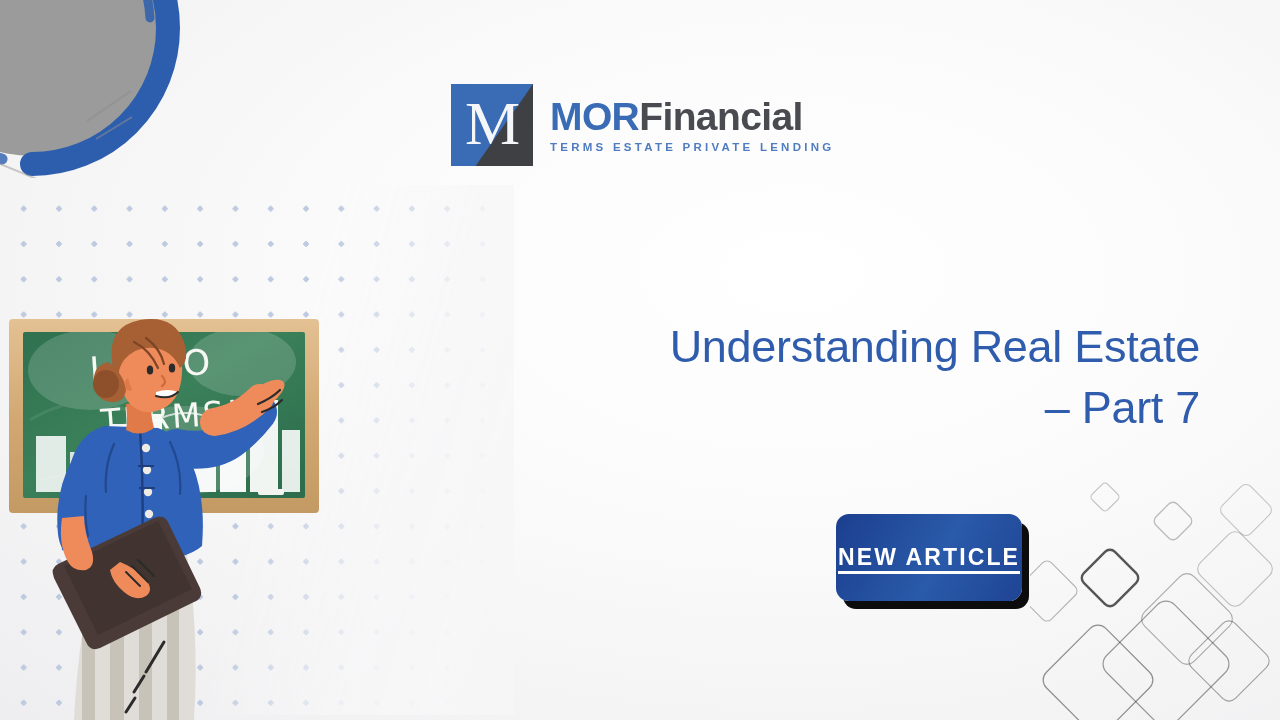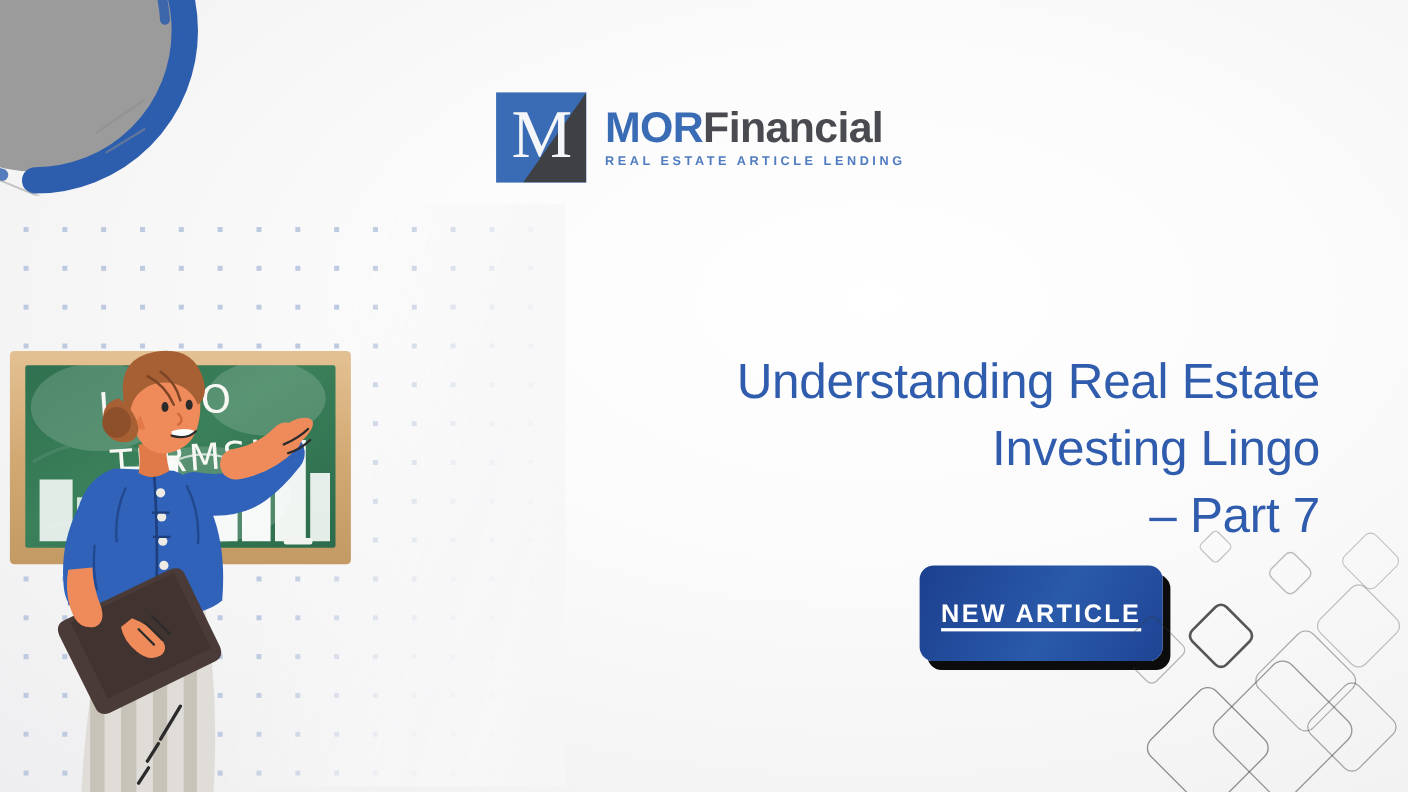--- a/index.html
+++ b/index.html
@@ -89,21 +89,21 @@
     line-height:1.36;
     letter-spacing:-.3px;
   }
   .headline .ln { display:block; white-space:nowrap; }
 
   
   .cta-wrap { position:absolute; left:836px; top:514px; }
   .cta-button {
     position:relative;
     display:flex; align-items:center; justify-content:center;
-    width:221px; height:87px;
+    width:186px; height:87px;
     border:none;
     border-radius:13px;
     cursor:pointer;
     background:linear-gradient(118deg,#1c3f8f 0%,#24509f 34%,#2a5aaa 55%,#1f4494 100%);
     box-shadow:7px 8px 0 0 #0c0c0c;
     font-family:"Liberation Sans", sans-serif;
   }
   .cta-label {
     color:#ffffff;
     font-size:23px;
@@ -141,27 +141,26 @@
 
   <div class="logo-lockup">
     <div class="logo-mark">
       <div class="diag"></div>
       <div class="mark-letter">M</div>
     </div>
     <div class="logo-text">
       <div class="logo-word">
         <span class="mor">MOR</span><span class="fin">Financial</span>
       </div>
-      <div class="logo-tag">REAL ESTATE ARTICLE LENDING</div>
+      <div class="logo-tag">TERMS ESTATE PRIVATE LENDING</div>
     </div>
   </div>
 
   <div class="headline">
     <span class="ln">Understanding Real Estate</span>
-    <span class="ln">Investing Lingo</span>
     <span class="ln">– Part 7</span>
   </div>
 
   <div class="cta-wrap">
     <button class="cta-button">
       <span class="cta-label">NEW ARTICLE</span>
     </button>
   </div>
 
   <svg class="diamonds" viewBox="0 0 250 240">

